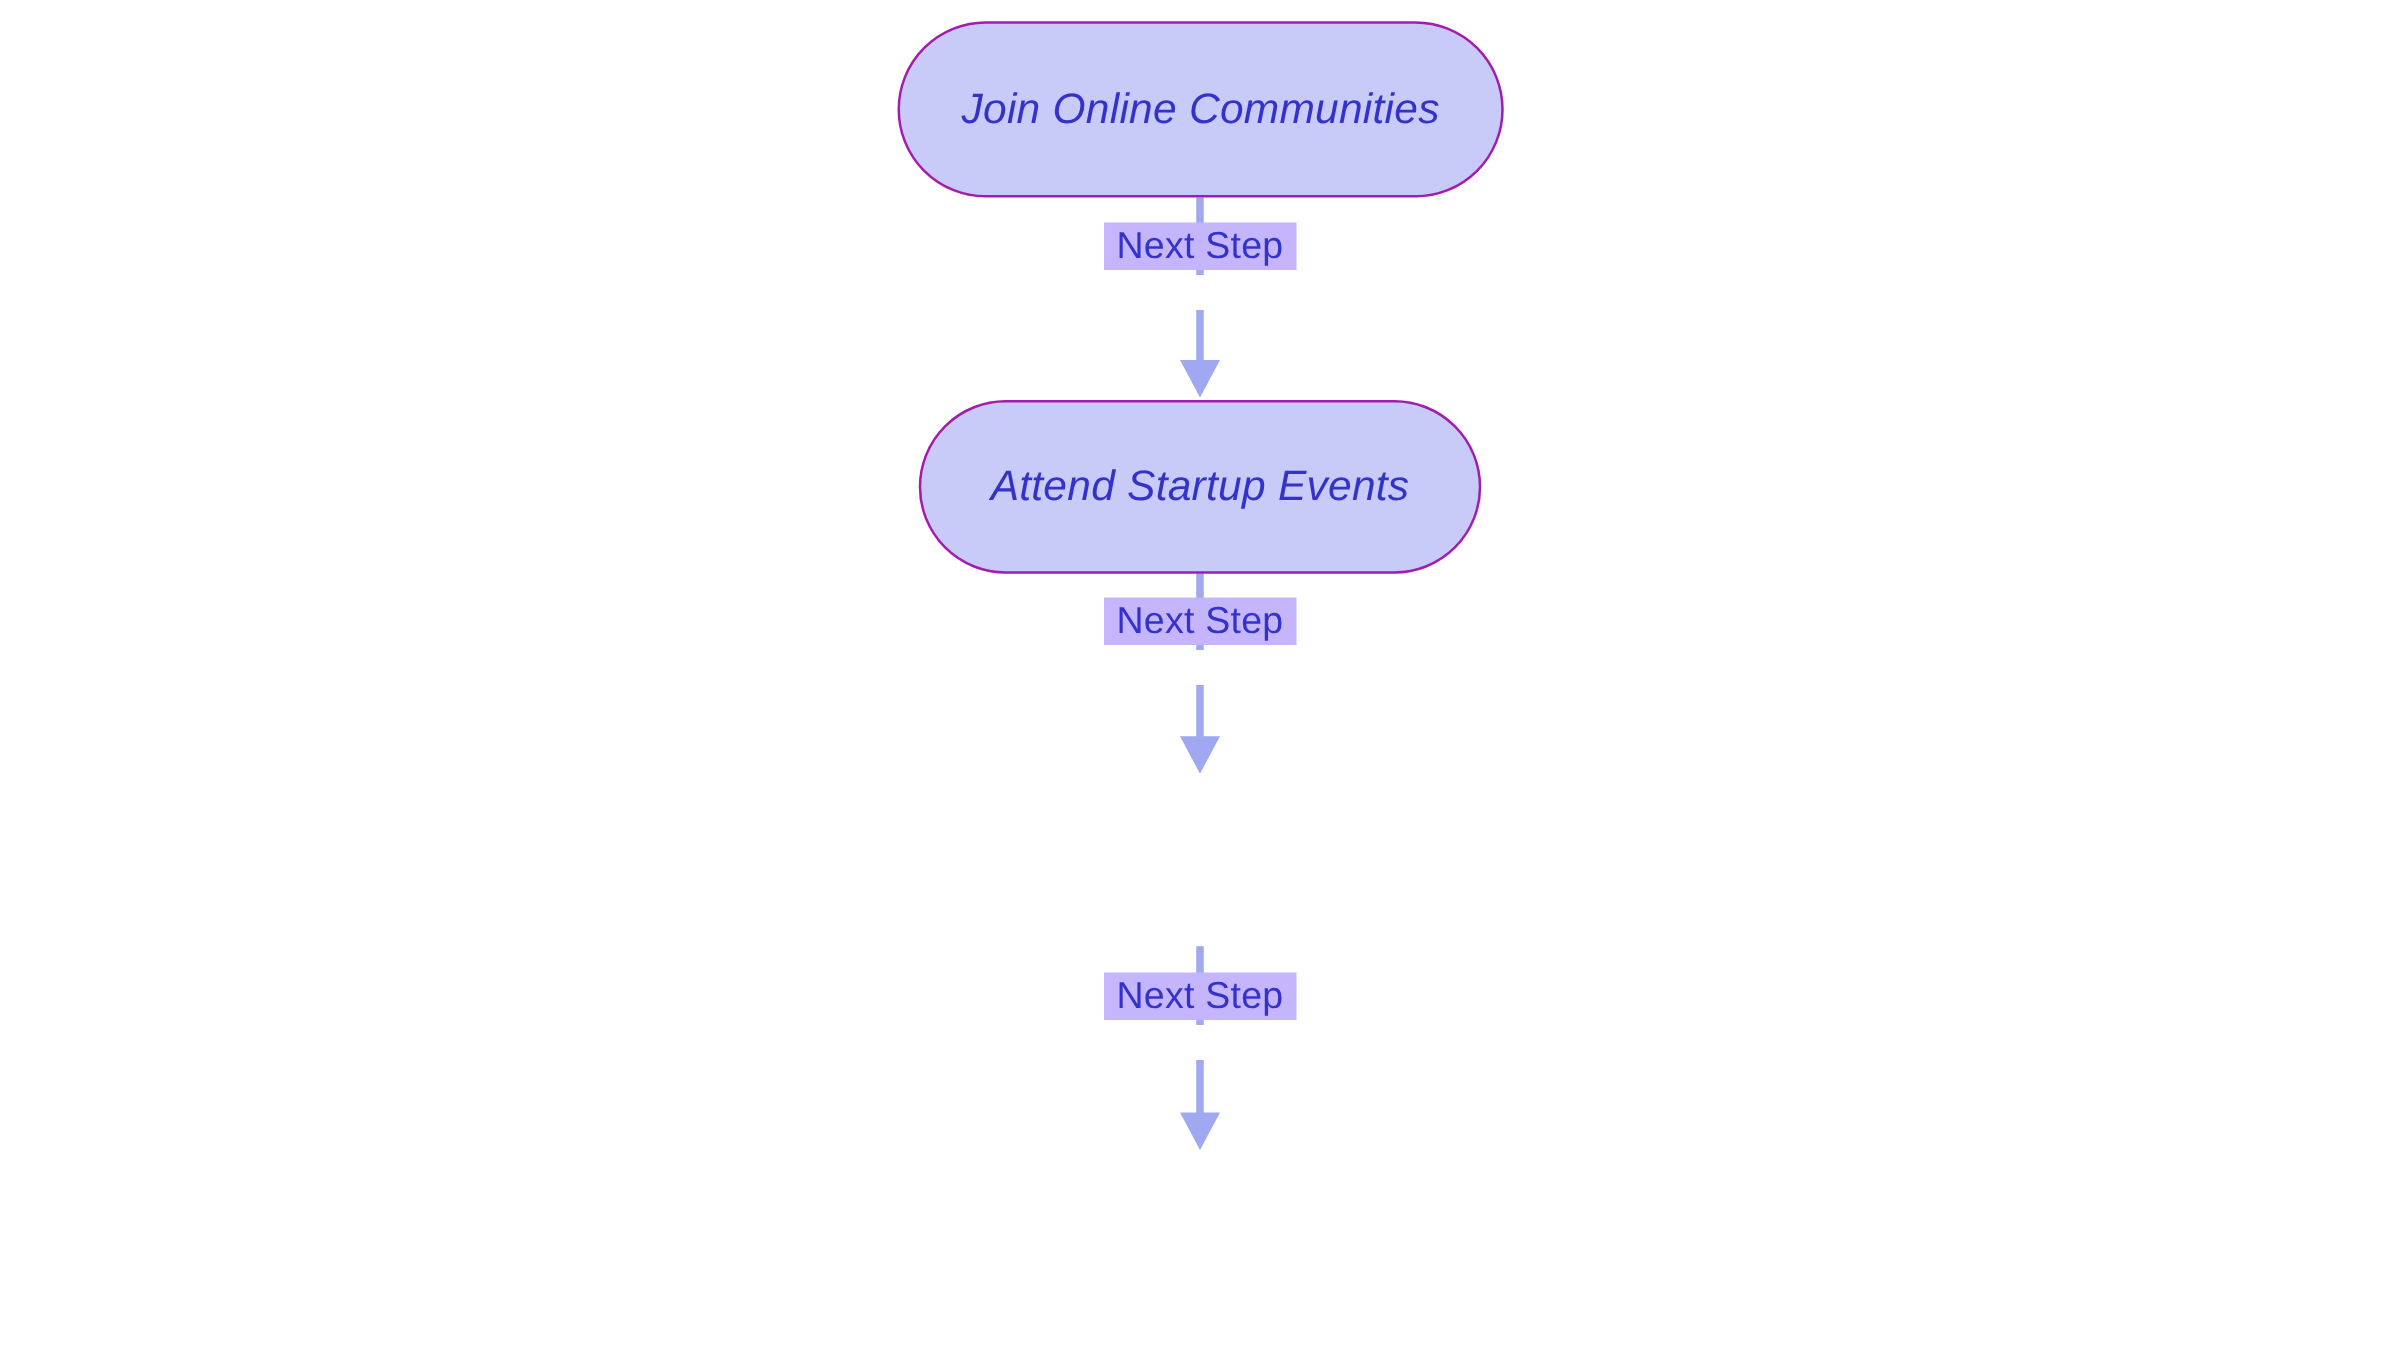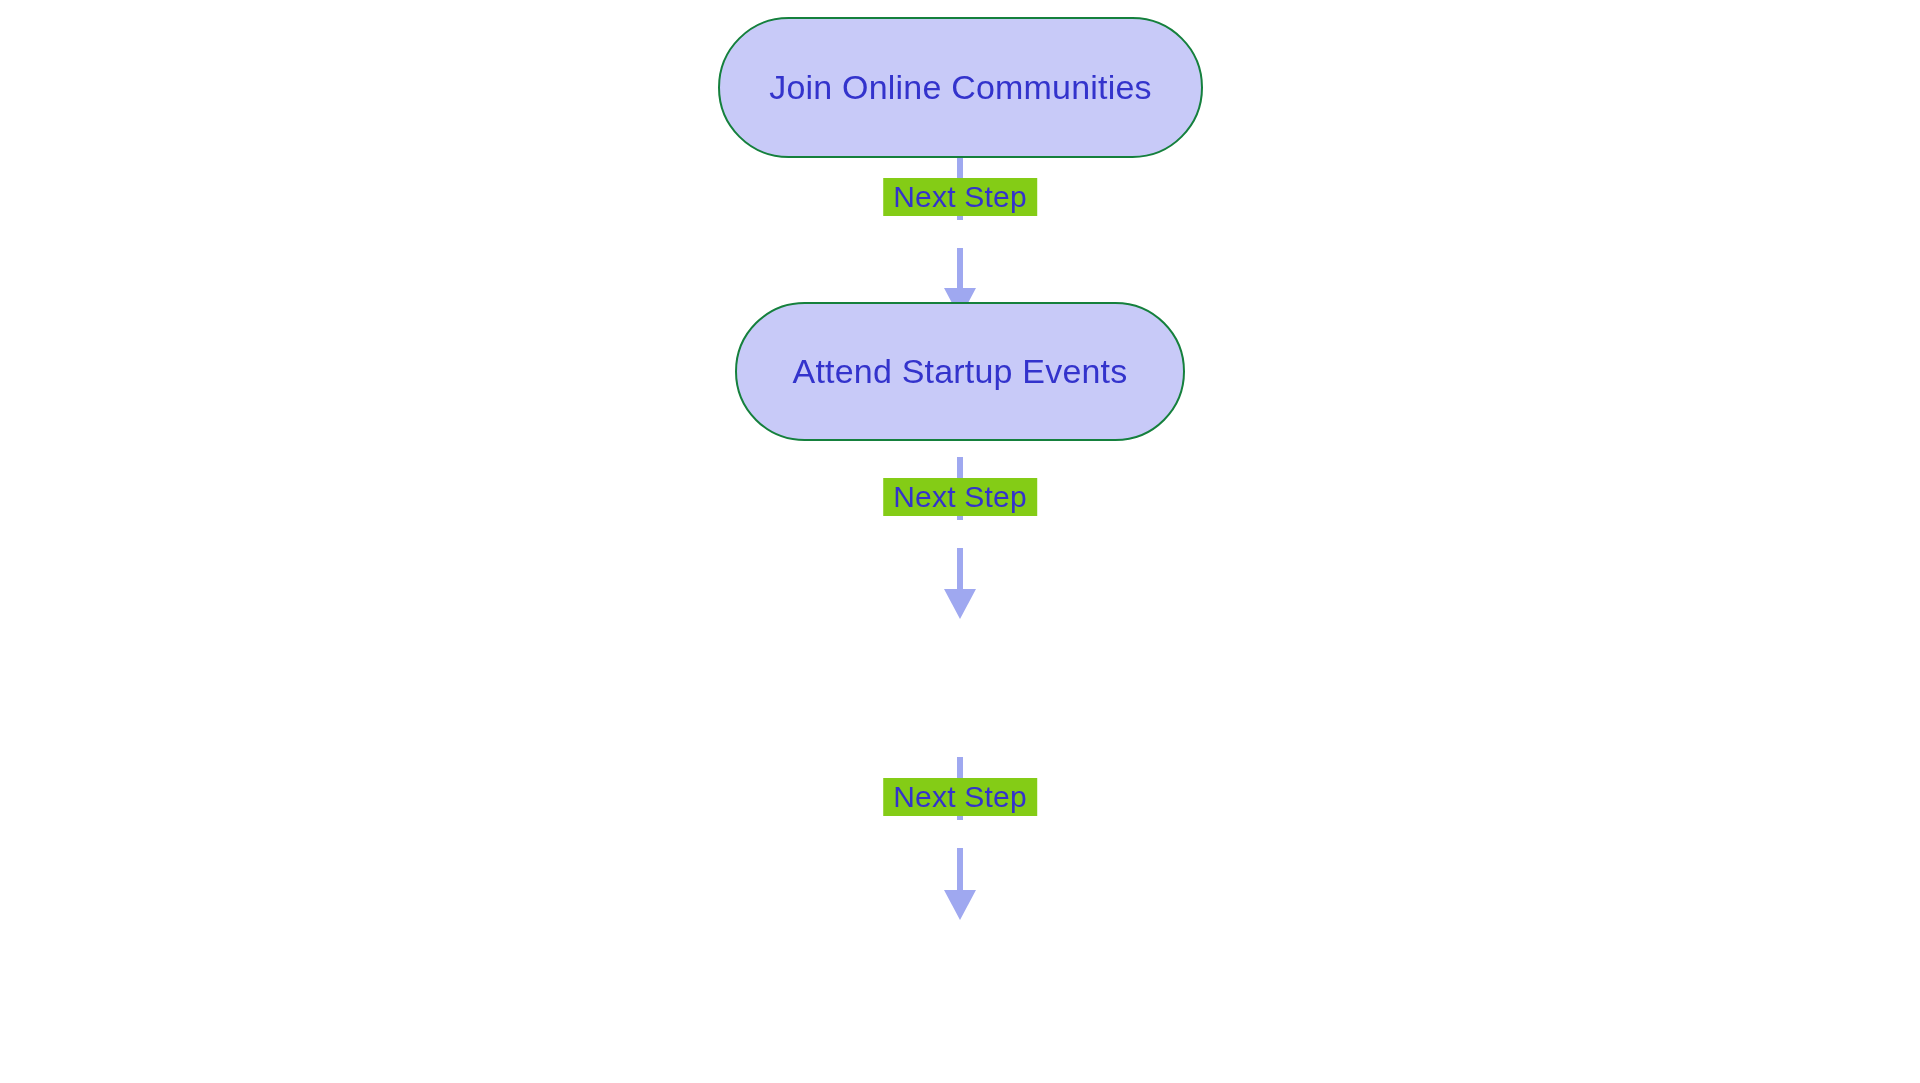--- a/index.html
+++ b/index.html
@@ -19,40 +19,41 @@
     width: 1920px;
     height: 1083px;
     background: #ffffff;
   }
 
   
   .node {
     position: absolute;
     box-sizing: border-box;
     background: #c8caf8;
-    border: 2px solid #15803d;
+    border: 2px solid #a21caf;
     border-radius: 999px;
     display: flex;
     align-items: center;
     justify-content: center;
     z-index: 3;
+    font-style: italic;
   }
   .node-label {
     color: #3333cc;
     font-family: "Liberation Sans", sans-serif;
     font-size: 34px;
     font-weight: 400;
     line-height: 1.1;
     letter-spacing: 0.2px;
     white-space: nowrap;
     text-align: center;
   }
 
   #node-0 { left: 718px; top: 17px;  width: 485px; height: 141px; }
-  #node-1 { left: 735px; top: 302px; width: 450px; height: 139px; }
+  #node-1 { left: 735px; top: 320px; width: 450px; height: 139px; }
   #node-2 { left: 760px; top: 619px; width: 400px; height: 138px; }
   #node-3 { left: 720px; top: 920px; width: 480px; height: 137px; }
 
   
   .connector {
     position: absolute;
     z-index: 1;
   }
   .connector-line {
     position: absolute;
@@ -79,21 +80,21 @@
   .edge-label {
     position: absolute;
     left: 50%;
     transform: translateX(-50%);
     color: #3333cc;
     font-family: "Liberation Sans", sans-serif;
     font-size: 30px;
     font-weight: 400;
     letter-spacing: 0.2px;
     white-space: nowrap;
-    background: #84cc16;
+    background: #c4b5fd;
     padding: 2px 10px;
     z-index: 2;
   }
 
   
   #connector-0 { left: 860px; top: 158px; width: 200px; height: 160px; }
   #connector-0 .connector-line.upper { height: 62px; }
   #connector-0 .connector-line.lower { height: 42px; }
   #connector-0 .edge-label { top: 20px; }
 

